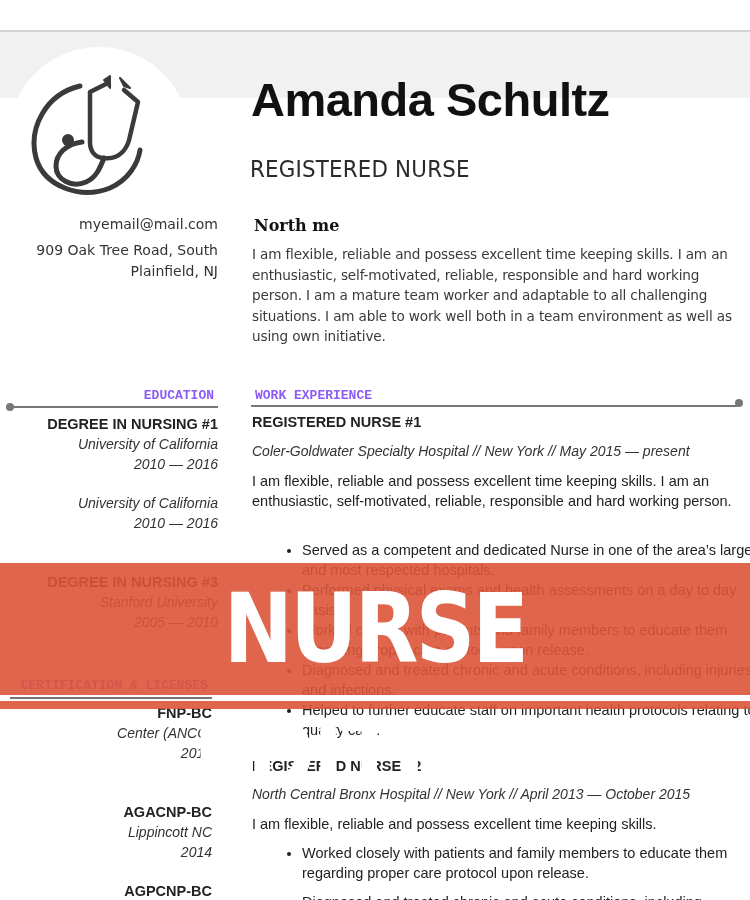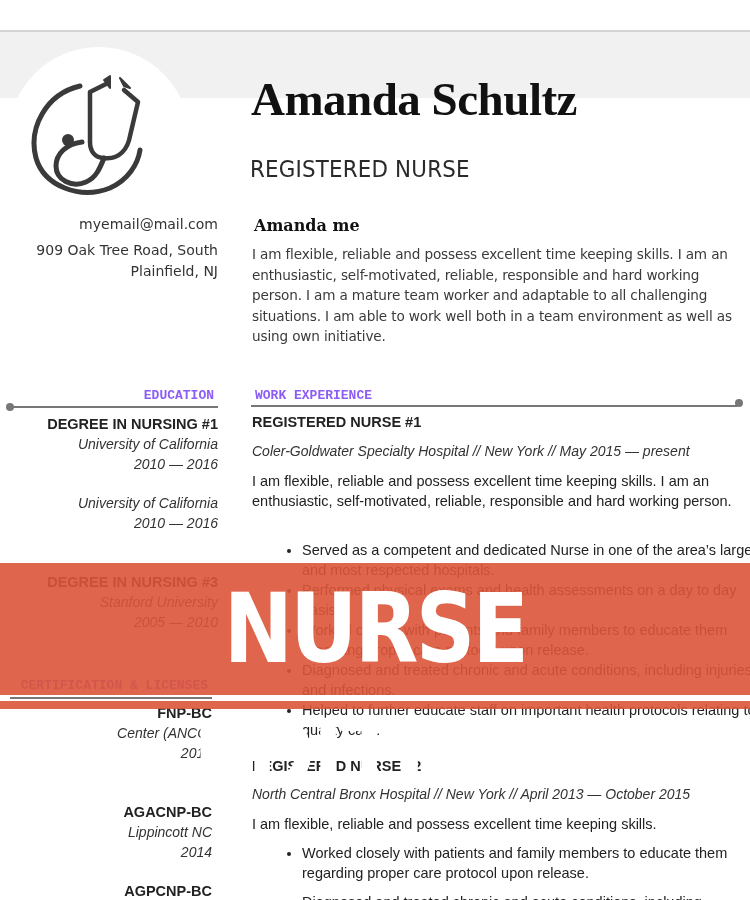--- a/index.html
+++ b/index.html
@@ -7,21 +7,21 @@
       width: 750px; height: 900px; overflow: hidden; position: relative;
       background: #ffffff; color: #222;
       font-family: "Liberation Sans", sans-serif;
     }
     .top-line { position: absolute; left: 0; top: 30px; width: 750px; height: 2px; background: #d4d4d4; box-shadow: 0 1px 2px rgba(0,0,0,0.12); }
     .header-band { position: absolute; left: 0; top: 32px; width: 750px; height: 66px; background: #f1f1f1; }
     .logo-circle { position: absolute; left: 8px; top: 47px; width: 182px; height: 182px; border-radius: 50%; background: #ffffff; }
     .logo { position: absolute; left: 24px; top: 62px; width: 130px; height: 136px; }
     .name {
       position: absolute; left: 251px; top: 76px; margin: 0;
-      font-family: Liberation Serif, serif; font-weight: bold; font-size: 47px; letter-spacing: -0.5px; color: #111;
+      font-family: Liberation Sans, sans-serif; font-weight: bold; font-size: 47px; letter-spacing: -0.5px; color: #111;
       line-height: 1;
     }
     .role {
       position: absolute; left: 250px; top: 156px; margin: 0;
       font-family: "DejaVu Sans", sans-serif; font-weight: normal; font-size: 23px; color: #2a2a2a; letter-spacing: 0.2px;
       transform: scaleX(0.93); transform-origin: left center;
     }
 
     .left-col { position: absolute; left: 0; width: 218px; text-align: right; }
     .contact { top: 216px; font-family: "DejaVu Sans", sans-serif; color: #333; }
@@ -85,21 +85,21 @@
 
 <h1 class="name">Amanda Schultz</h1>
 <h2 class="role">REGISTERED NURSE</h2>
 
 <div class="left-col contact">
   <div class="email">myemail@mail.com</div>
   <div class="addr">909 Oak Tree Road, South</div>
   <div class="addr">Plainfield, NJ</div>
 </div>
 
-<h3 class="about-title">Amanda me</h3>
+<h3 class="about-title">North me</h3>
 <p class="about-text">I am flexible, reliable and possess excellent time keeping skills. I am an enthusiastic, self-motivated, reliable, responsible and hard working person. I am a mature team worker and adaptable to all challenging situations. I am able to work well both in a team environment as well as using own initiative.</p>
 
 <h4 class="section-head edu-head">EDUCATION</h4>
 <div class="dot" style="left:6px; top:403px;"></div>
 <div class="divider" style="left:10px; top:406px; width:208px;"></div>
 
 <div class="entry" style="top:414px;">
   <div class="title">DEGREE IN NURSING #1</div>
   <div class="sub">University of California</div>
   <div class="sub">2010 — 2016</div>

